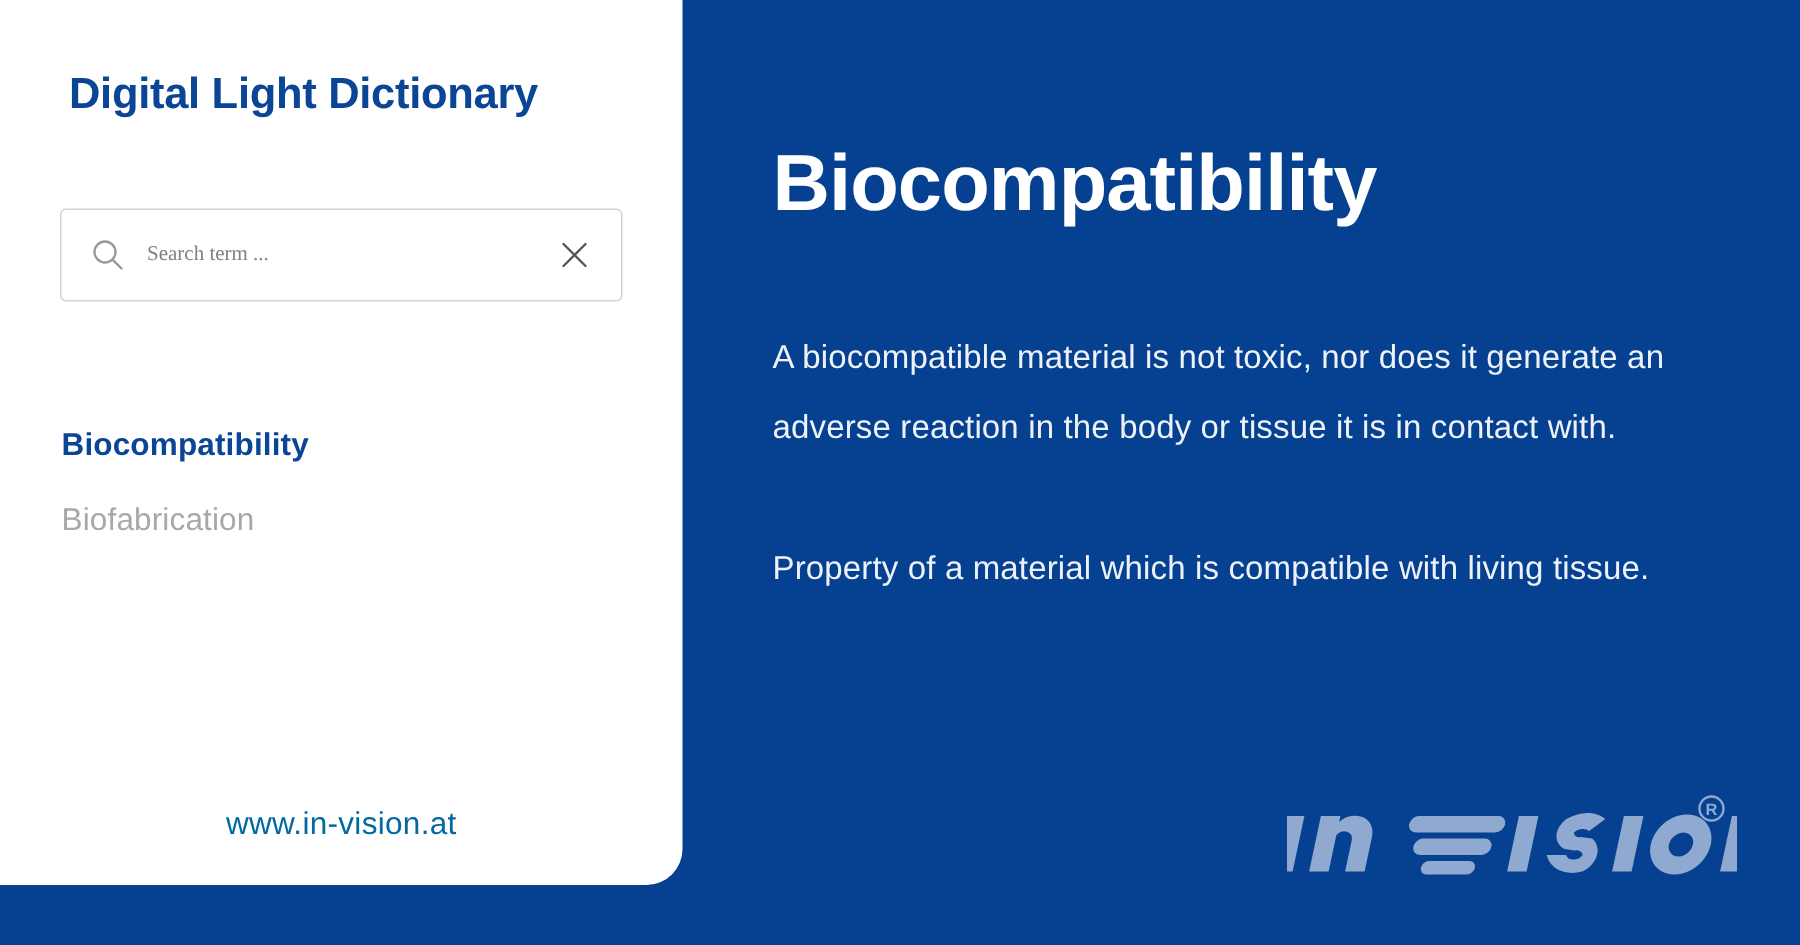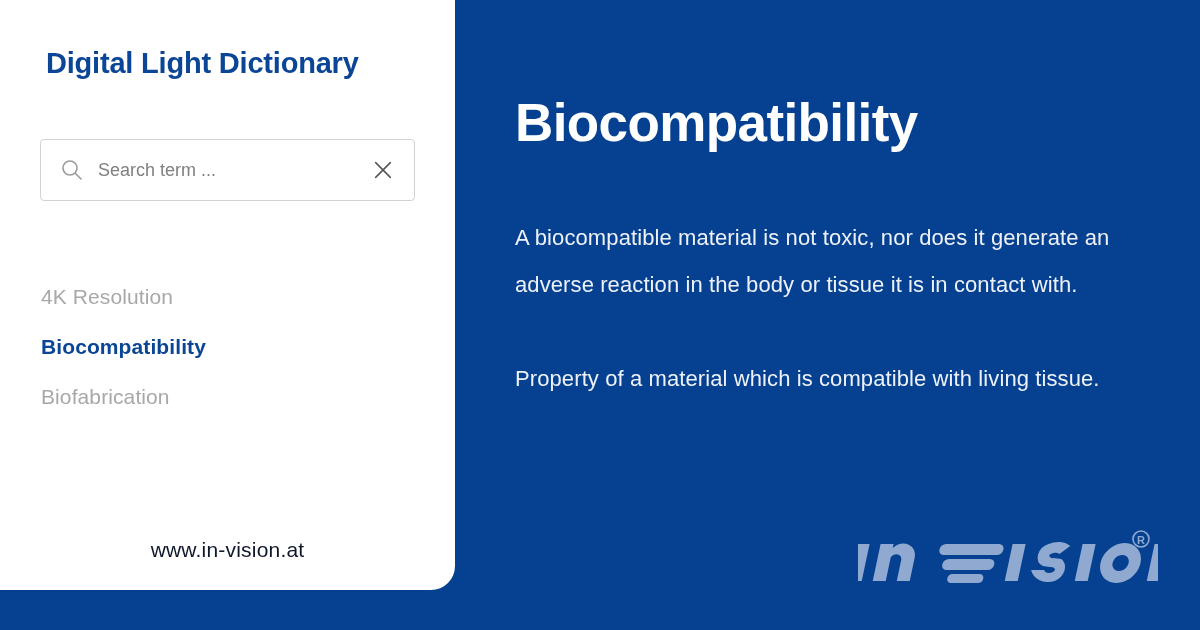--- a/index.html
+++ b/index.html
@@ -65,22 +65,22 @@
     width: 24px;
     height: 24px;
     display: block;
   }
   .search-input {
     flex: 1 1 auto;
     border: none;
     outline: none;
     background: transparent;
     margin-left: 14px;
-    font-family: Liberation Sans, sans-serif;
-    font-size: 18px;
+    font-family: Liberation Serif, serif;
+    font-size: 14px;
     color: #4a4a4a;
     padding: 0;
     min-width: 0;
   }
   .search-input::placeholder {
     color: #808080;
     opacity: 1;
   }
   .clear-icon {
     flex: 0 0 auto;
@@ -117,21 +117,21 @@
   }
 
   
   .site-url {
     position: absolute;
     left: 0;
     top: 538px;
     width: 455px;
     text-align: center;
     font-size: 21px;
-    color: #0f172a;
+    color: #0369a1;
     letter-spacing: 0.2px;
   }
 
   
   .content {
     position: absolute;
     left: 515px;
     top: 0;
     width: 660px;
     height: 630px;
@@ -195,21 +195,20 @@
       <input class="search-input" type="text" placeholder="Search term ..." style="">
       <span class="clear-icon">
         <svg viewBox="0 0 24 24" width="22" height="22" fill="none" stroke="#555555" stroke-width="1.7" stroke-linecap="round">
           <line x1="4" y1="4" x2="20" y2="20"></line>
           <line x1="20" y1="4" x2="4" y2="20"></line>
         </svg>
       </span>
     </div>
 
     <div class="term-list">
-      <div class="term-item">4K Resolution</div>
       <div class="term-item active">Biocompatibility</div>
       <div class="term-item">Biofabrication</div>
     </div>
 
     <div class="site-url">www.in-vision.at</div>
   </div>
 
   <div class="content">
 
     <div class="entry-title">Biocompatibility</div>

